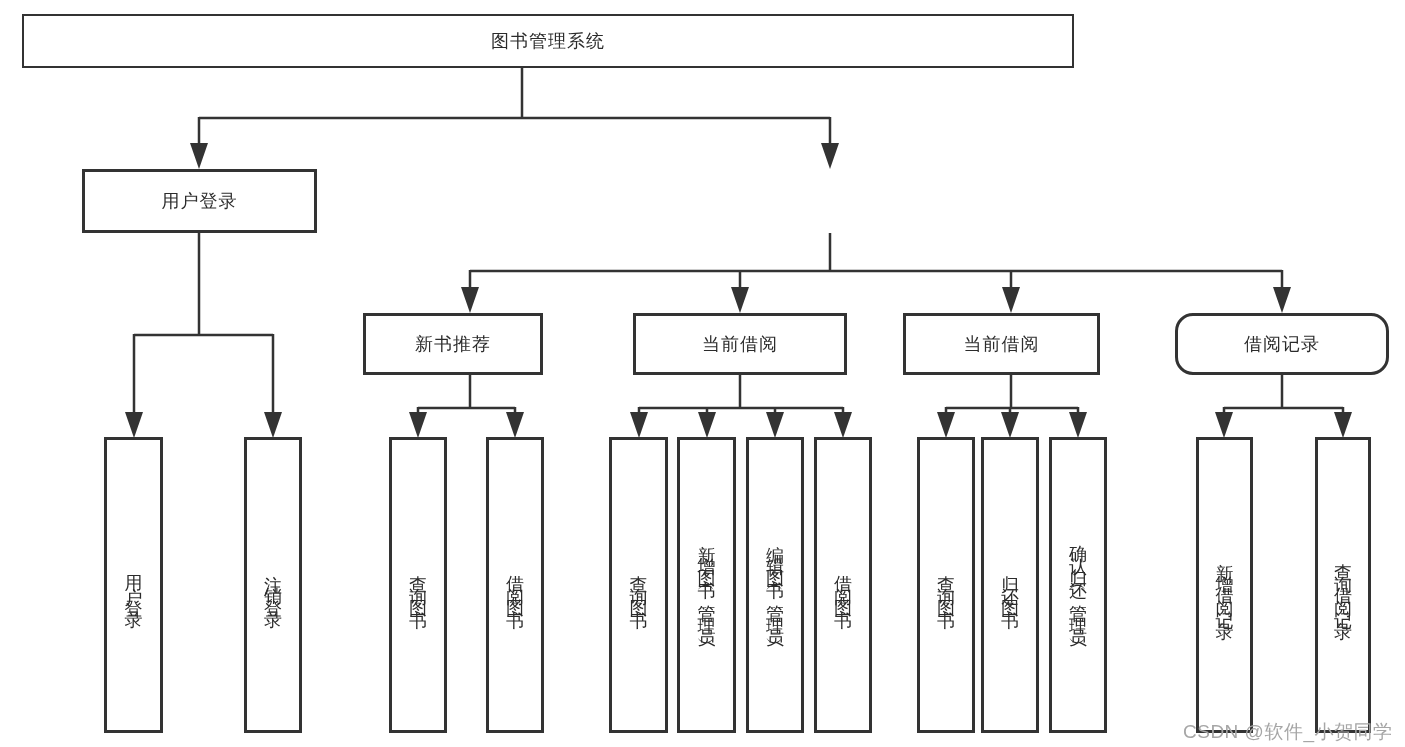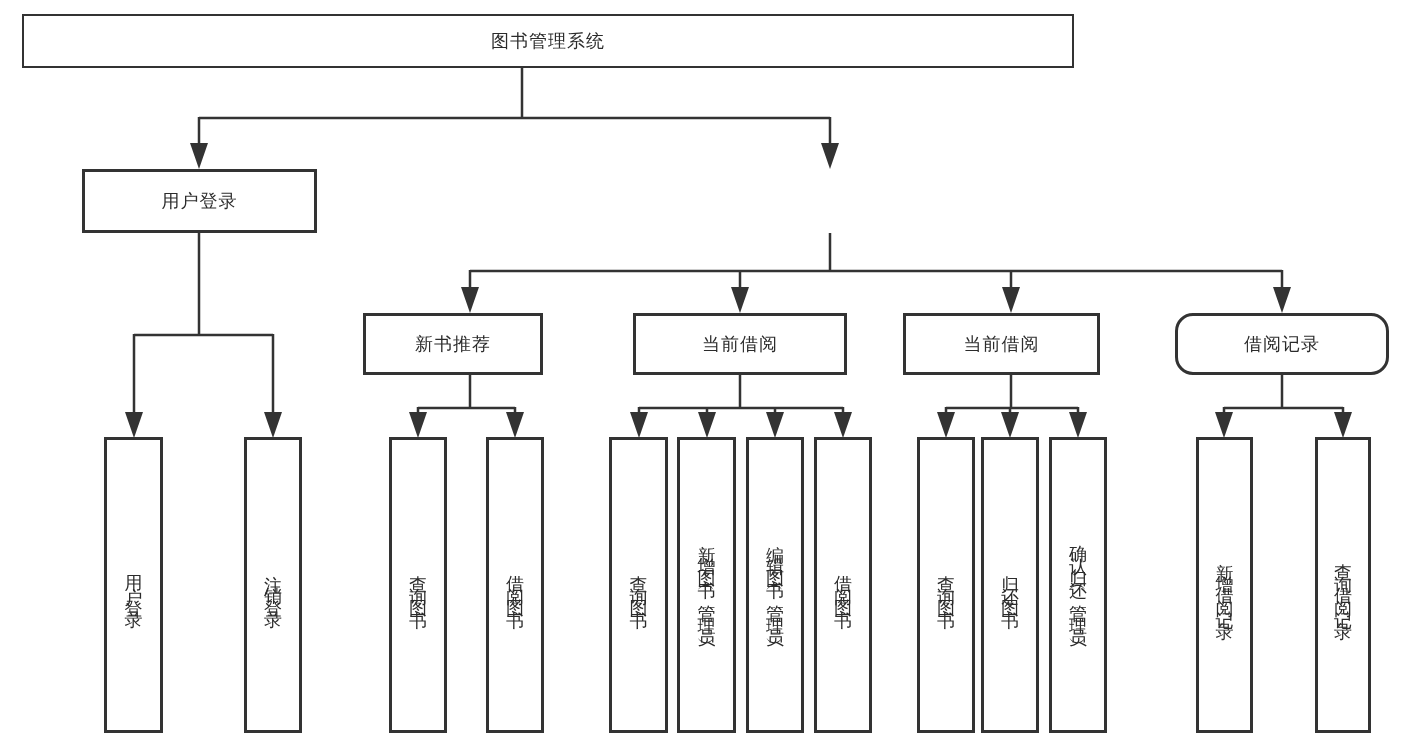--- a/index.html
+++ b/index.html
@@ -174,14 +174,15 @@
     <span class="vtext">确认归还（管理员）</span>
   </div>
 
   <div class="vnode" style="left:1196px; width:57px;">
     <span class="vtext">新增借阅记录</span>
   </div>
   <div class="vnode" style="left:1315px; width:56px;">
     <span class="vtext">查询借阅记录</span>
   </div>
 
+  <div class="watermark">CSDN @软件_小贺同学</div>
 
 </div>
 
 </body></html>

